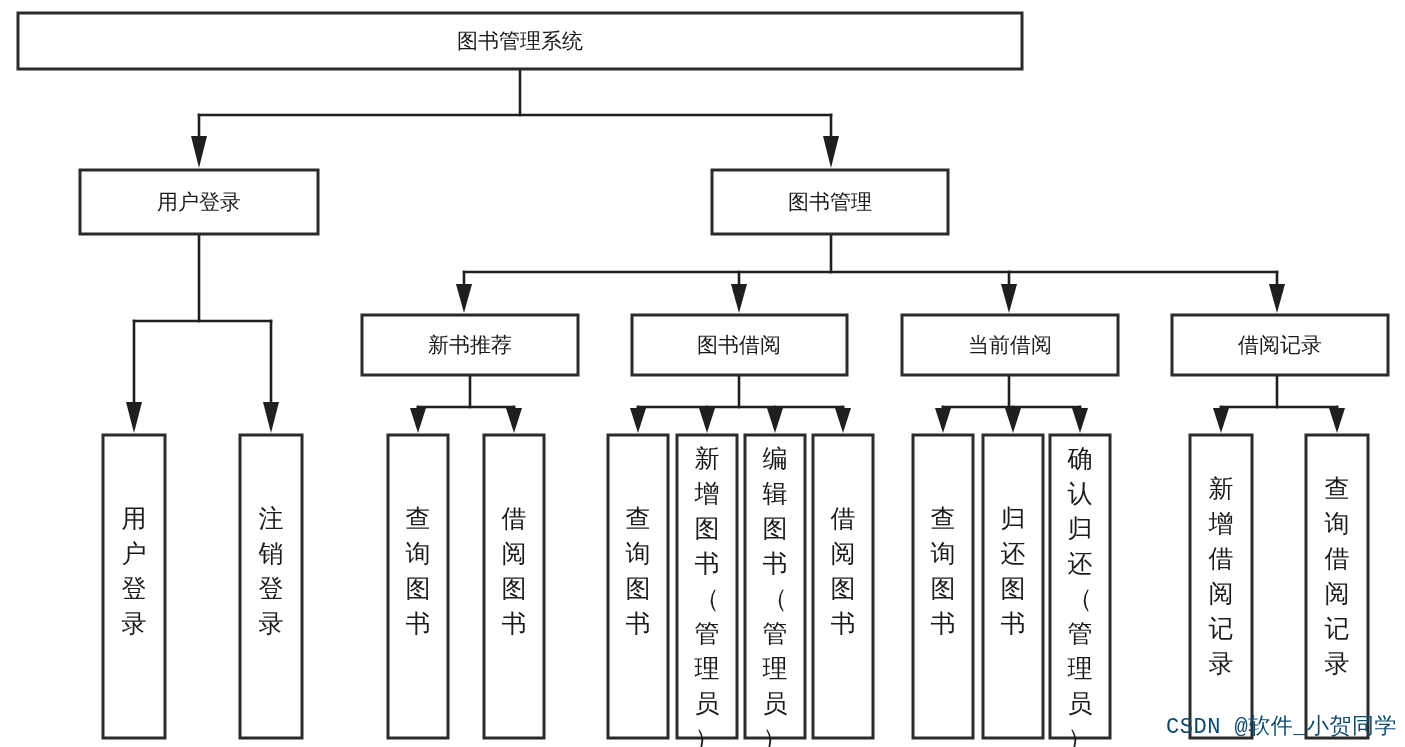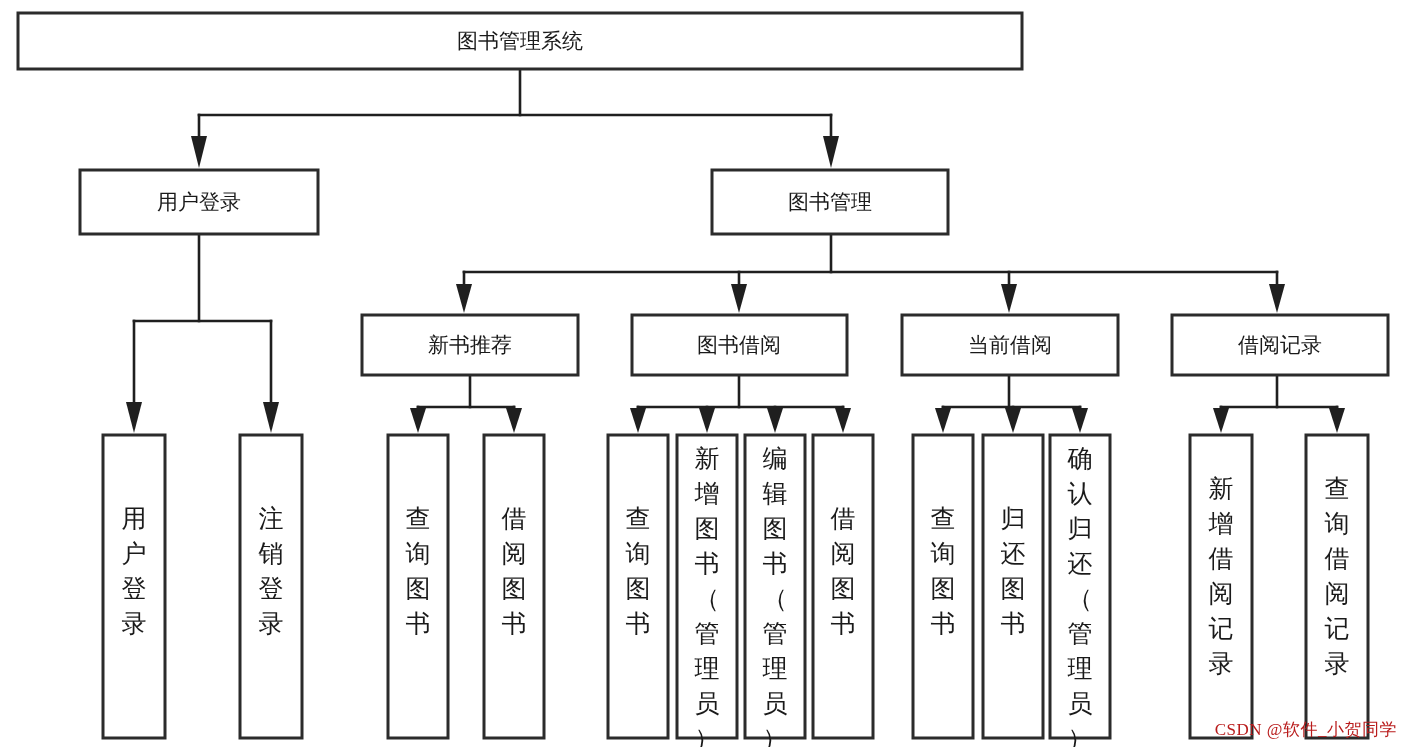--- a/index.html
+++ b/index.html
@@ -52,23 +52,23 @@
   .leaf-label {
     font-family: "Liberation Sans", "DejaVu Sans", sans-serif;
     fill: #1a1a1a;
     font-size: 25px;
     text-anchor: middle;
   }
   .watermark {
     position: absolute;
     right: 8px;
     bottom: 6px;
-    font-family: Liberation Serif, serif;
-    font-size: 17px;
-    color: #b91c1c;
+    font-family: Liberation Mono, monospace;
+    font-size: 22px;
+    color: #0c4a6e;
     letter-spacing: 0.5px;
     white-space: nowrap;
     pointer-events: none;
   }
 </style>
 </head>
 <body>
 
 <div id="diagram-root">
 

